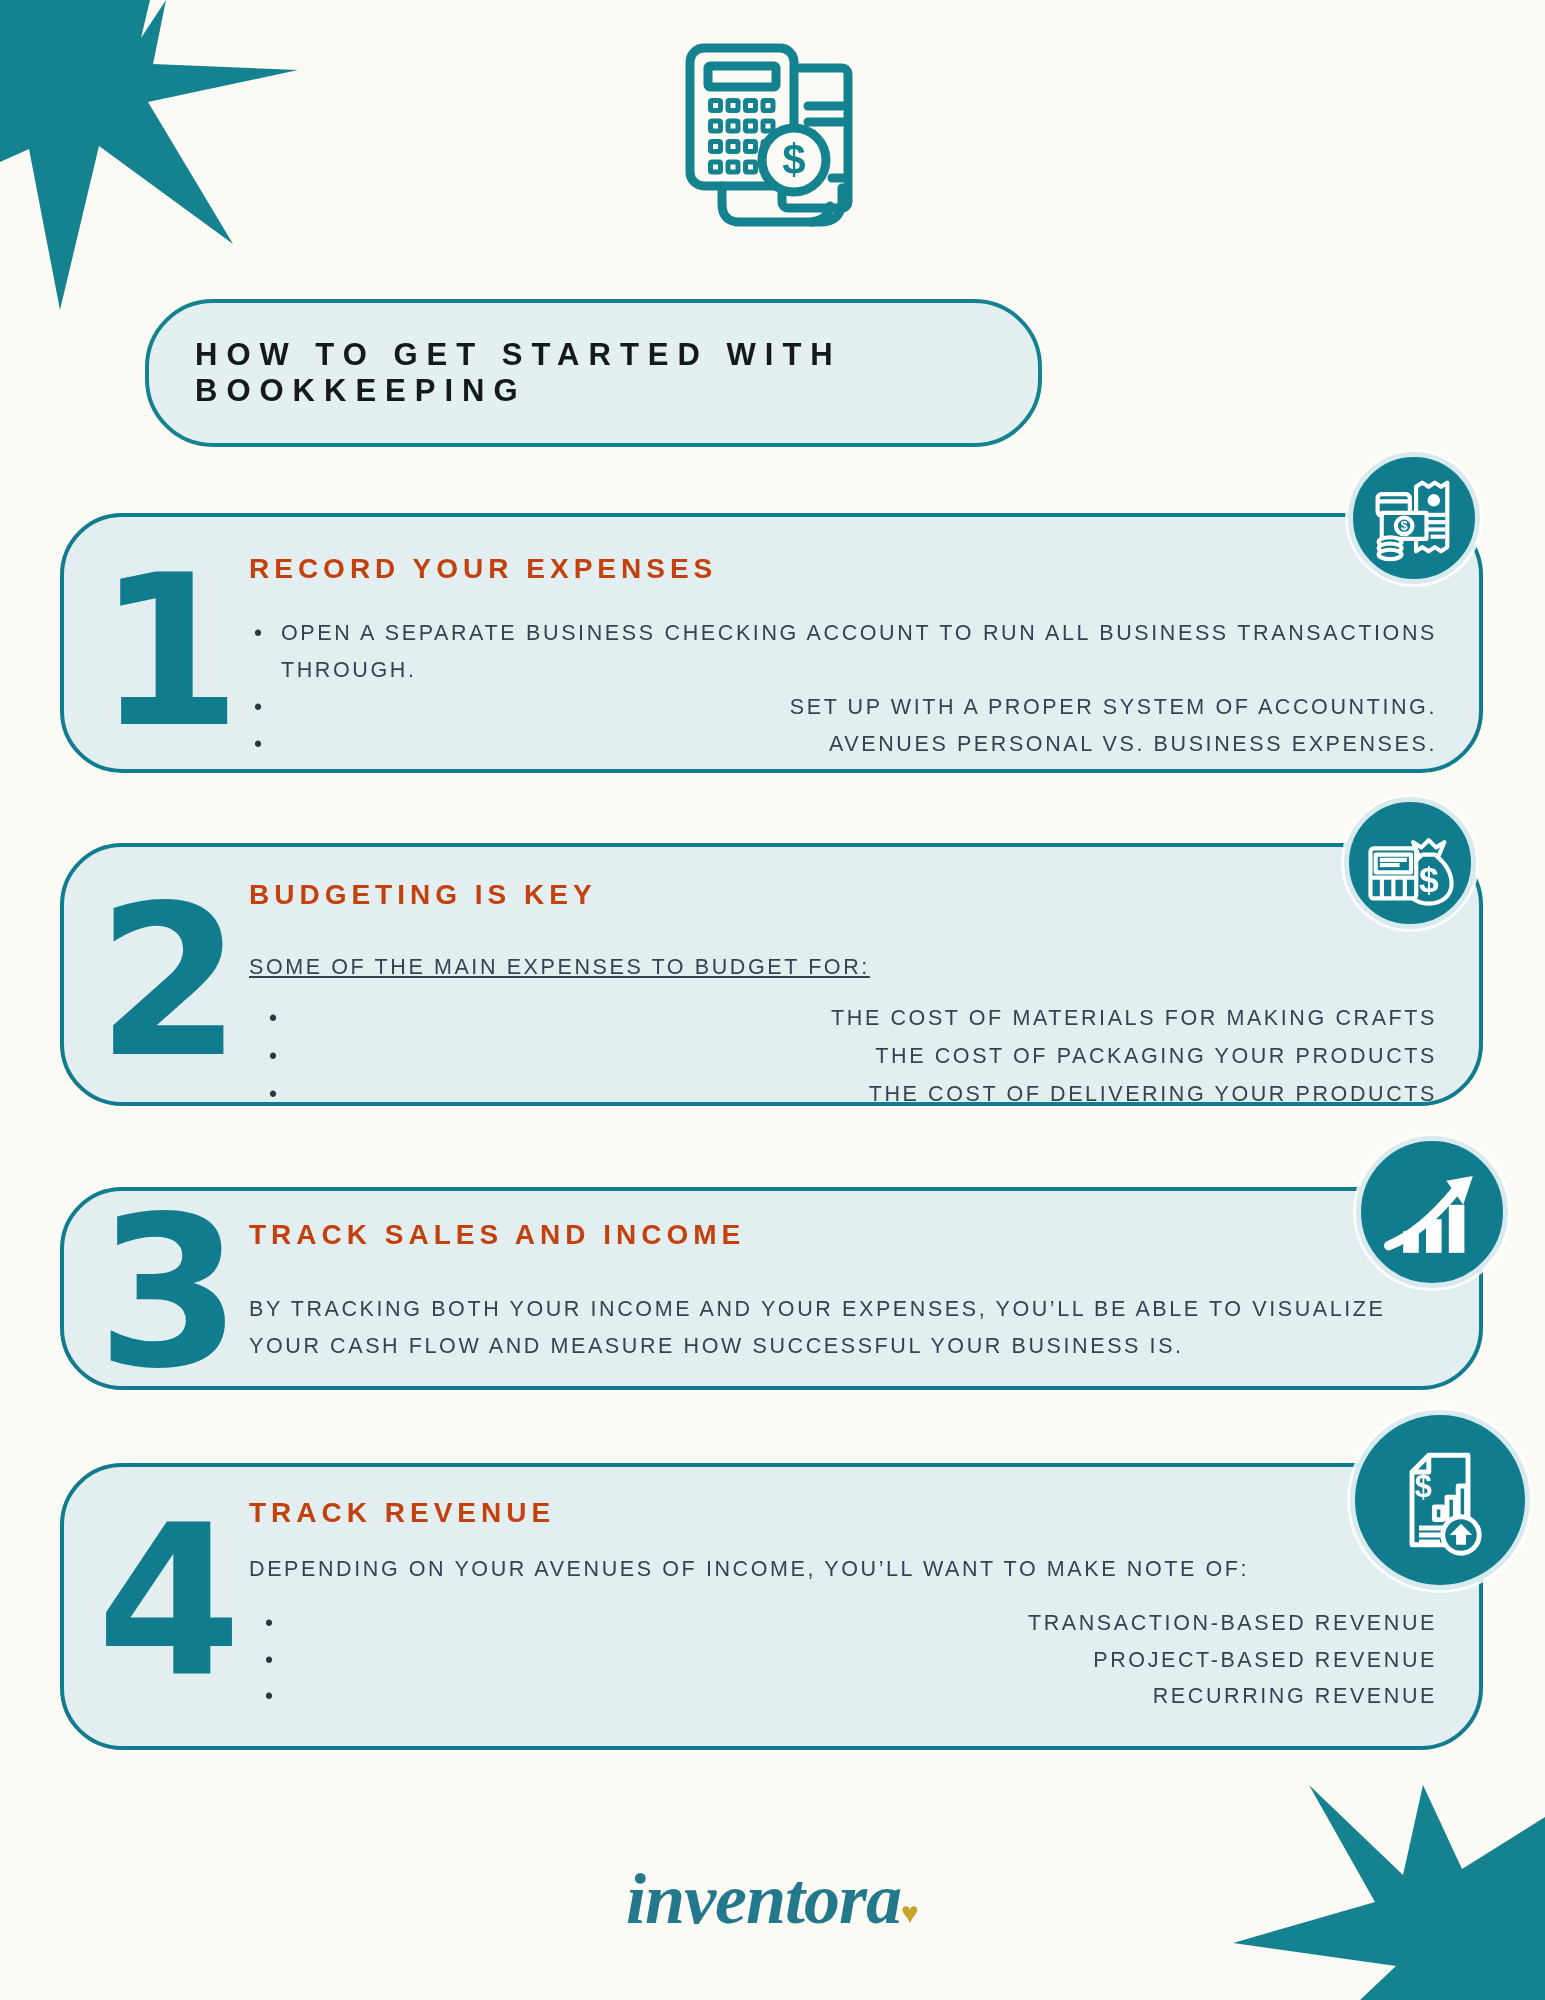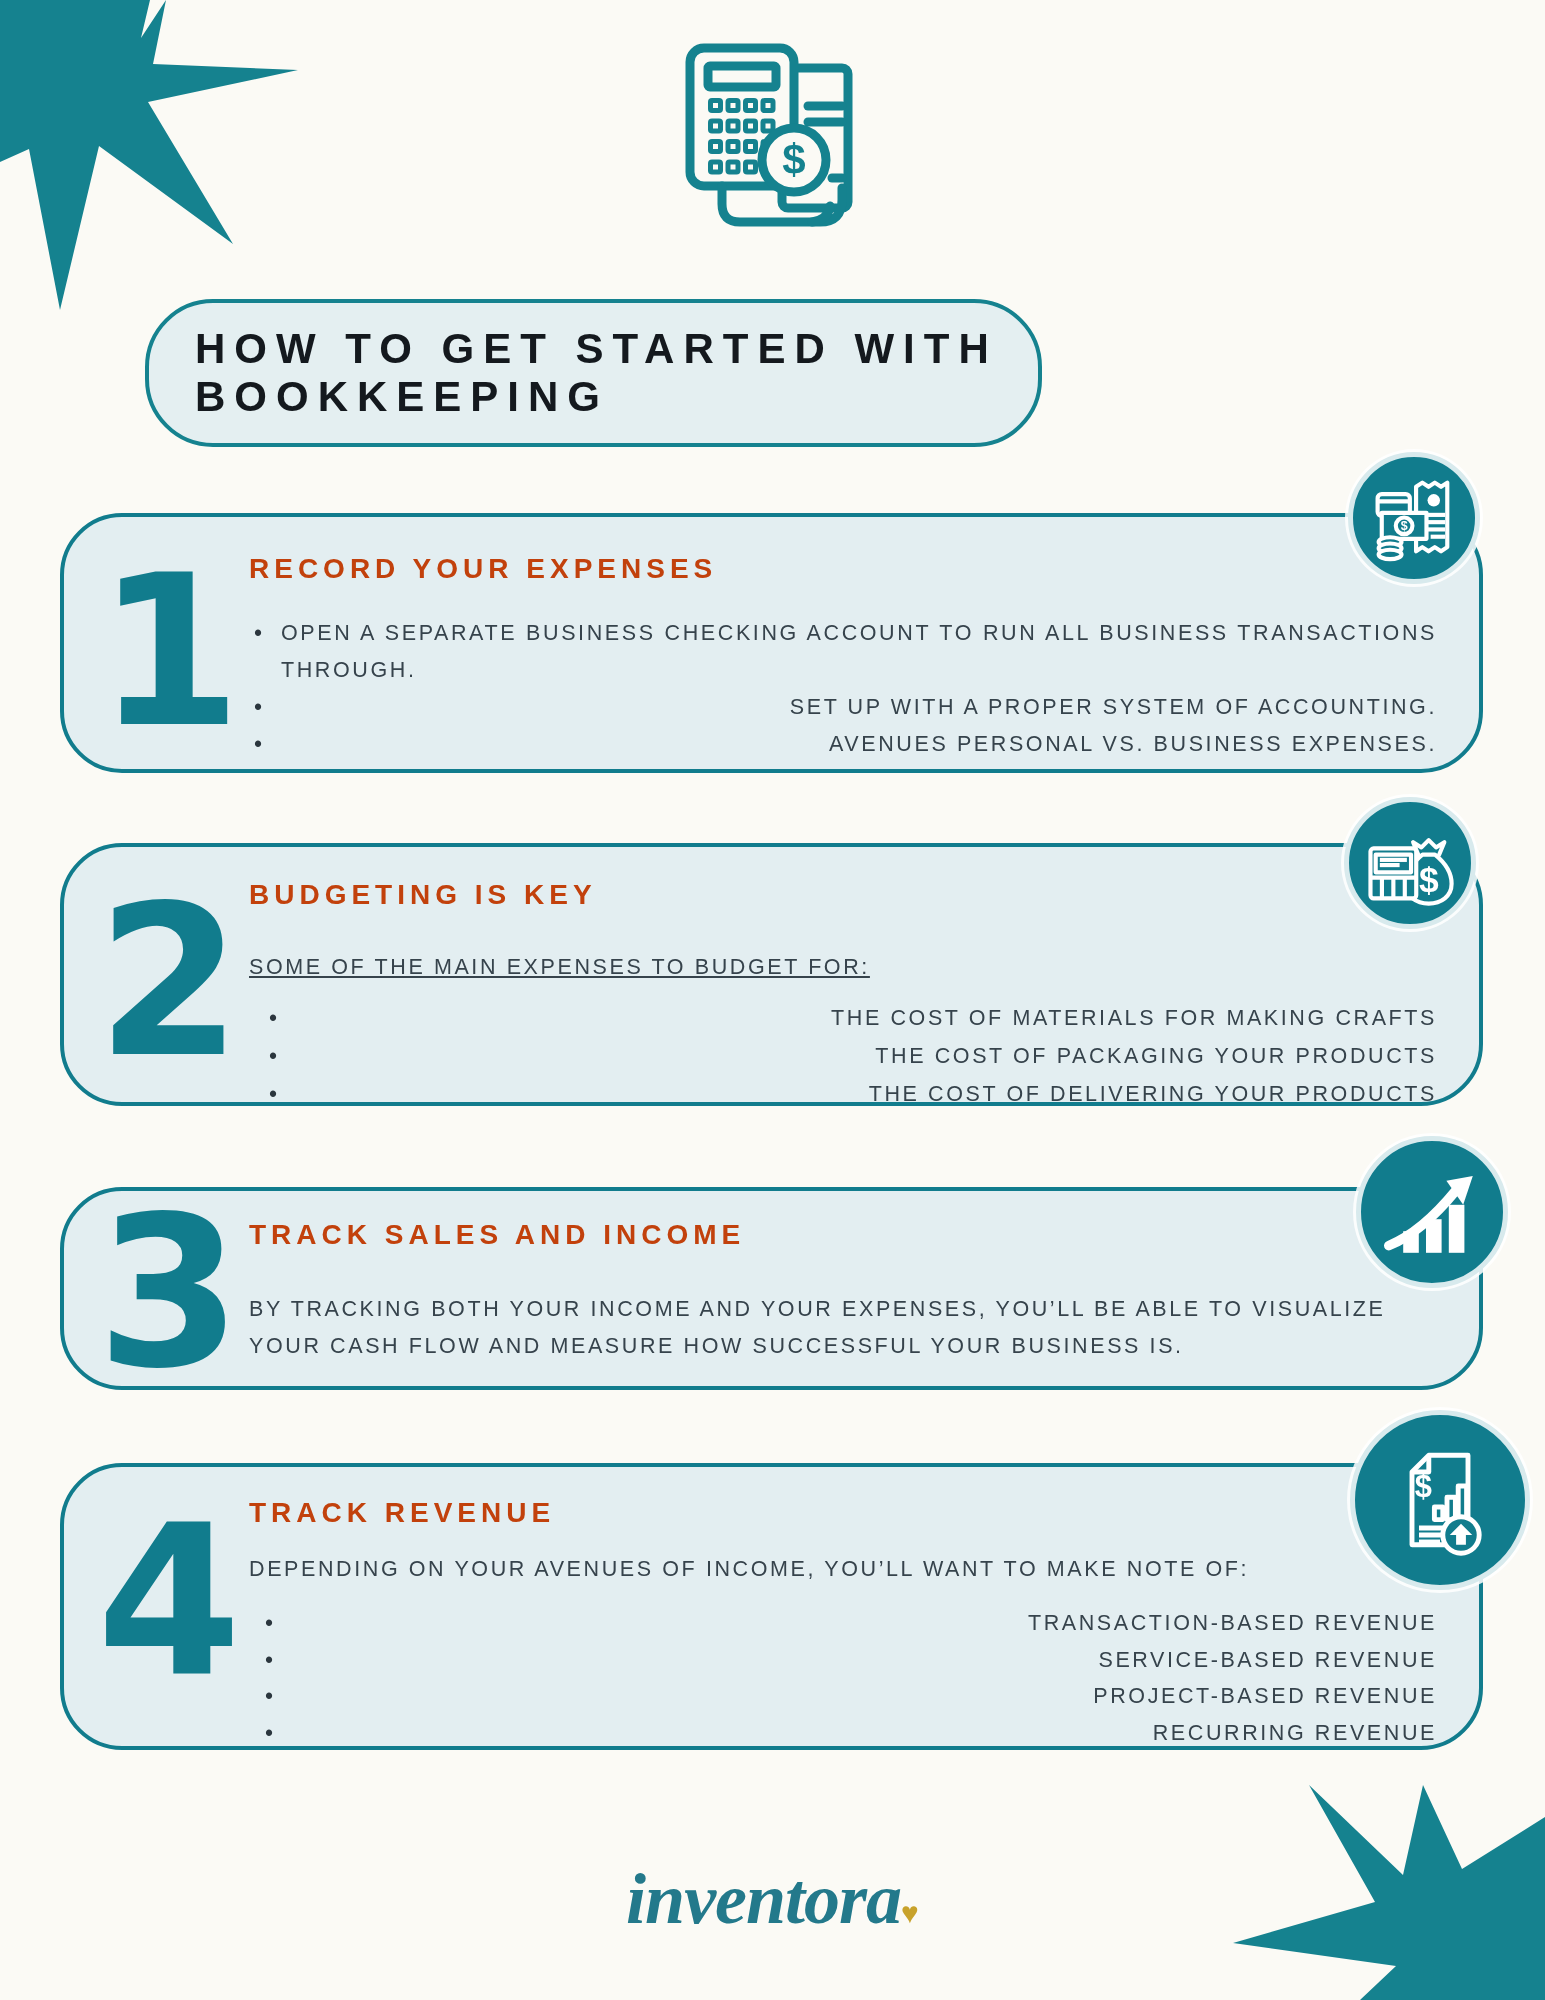--- a/index.html
+++ b/index.html
@@ -13,21 +13,21 @@
   #star-br{right:0;bottom:0;}
 
   #header-icon{position:absolute;left:662px;top:28px;}
 
   .title-pill{
     position:absolute;left:145px;top:299px;width:897px;height:148px;
     background:#E4EFF1;border:4px solid #15828F;border-radius:68px;
     box-sizing:border-box;display:flex;align-items:center;
   }
   .title-pill h1{
-    margin:0 0 0 46px;font-size:42px;font-weight:bold;color:#14191E;
+    margin:0 0 0 46px;font-size:31px;font-weight:bold;color:#14191E;
     letter-spacing:9px;
   }
 
   .panel{
     position:absolute;left:60px;width:1423px;background:#E3EEF1;
     border:4px solid #117C8D;border-radius:62px;box-sizing:border-box;
   }
   #panel1{top:513px;height:260px;}
   #panel2{top:843px;height:263px;}
   #panel3{top:1187px;height:203px;}
@@ -236,21 +236,20 @@
     <polygon points="62,24 84,20 76,44" fill="#FFFFFF"></polygon>
   </svg>
 </div>
 
 <div class="panel" id="panel4">
   <div class="num">4</div>
   <h2 class="heading">TRACK REVENUE</h2>
   <p class="intro">DEPENDING ON YOUR AVENUES OF INCOME, YOU’LL WANT TO MAKE NOTE OF:</p>
   <ul class="bullets">
     <li>TRANSACTION-BASED REVENUE</li>
-    <li>SERVICE-BASED REVENUE</li>
     <li>PROJECT-BASED REVENUE</li>
     <li>RECURRING REVENUE</li>
   </ul>
 </div>
 <div class="badge" id="badge4">
   <svg width="140" height="140" viewBox="0 0 100 100">
     <g stroke="#FFFFFF" stroke-width="3.5" fill="none" stroke-linejoin="round">
       <path d="M30,30 L42,18 L70,18 L70,82 L30,82 Z" fill="#117C8D"></path>
       <path d="M30,30 L42,30 L42,18"></path>
       <rect x="46" y="55" width="6" height="9"></rect>

